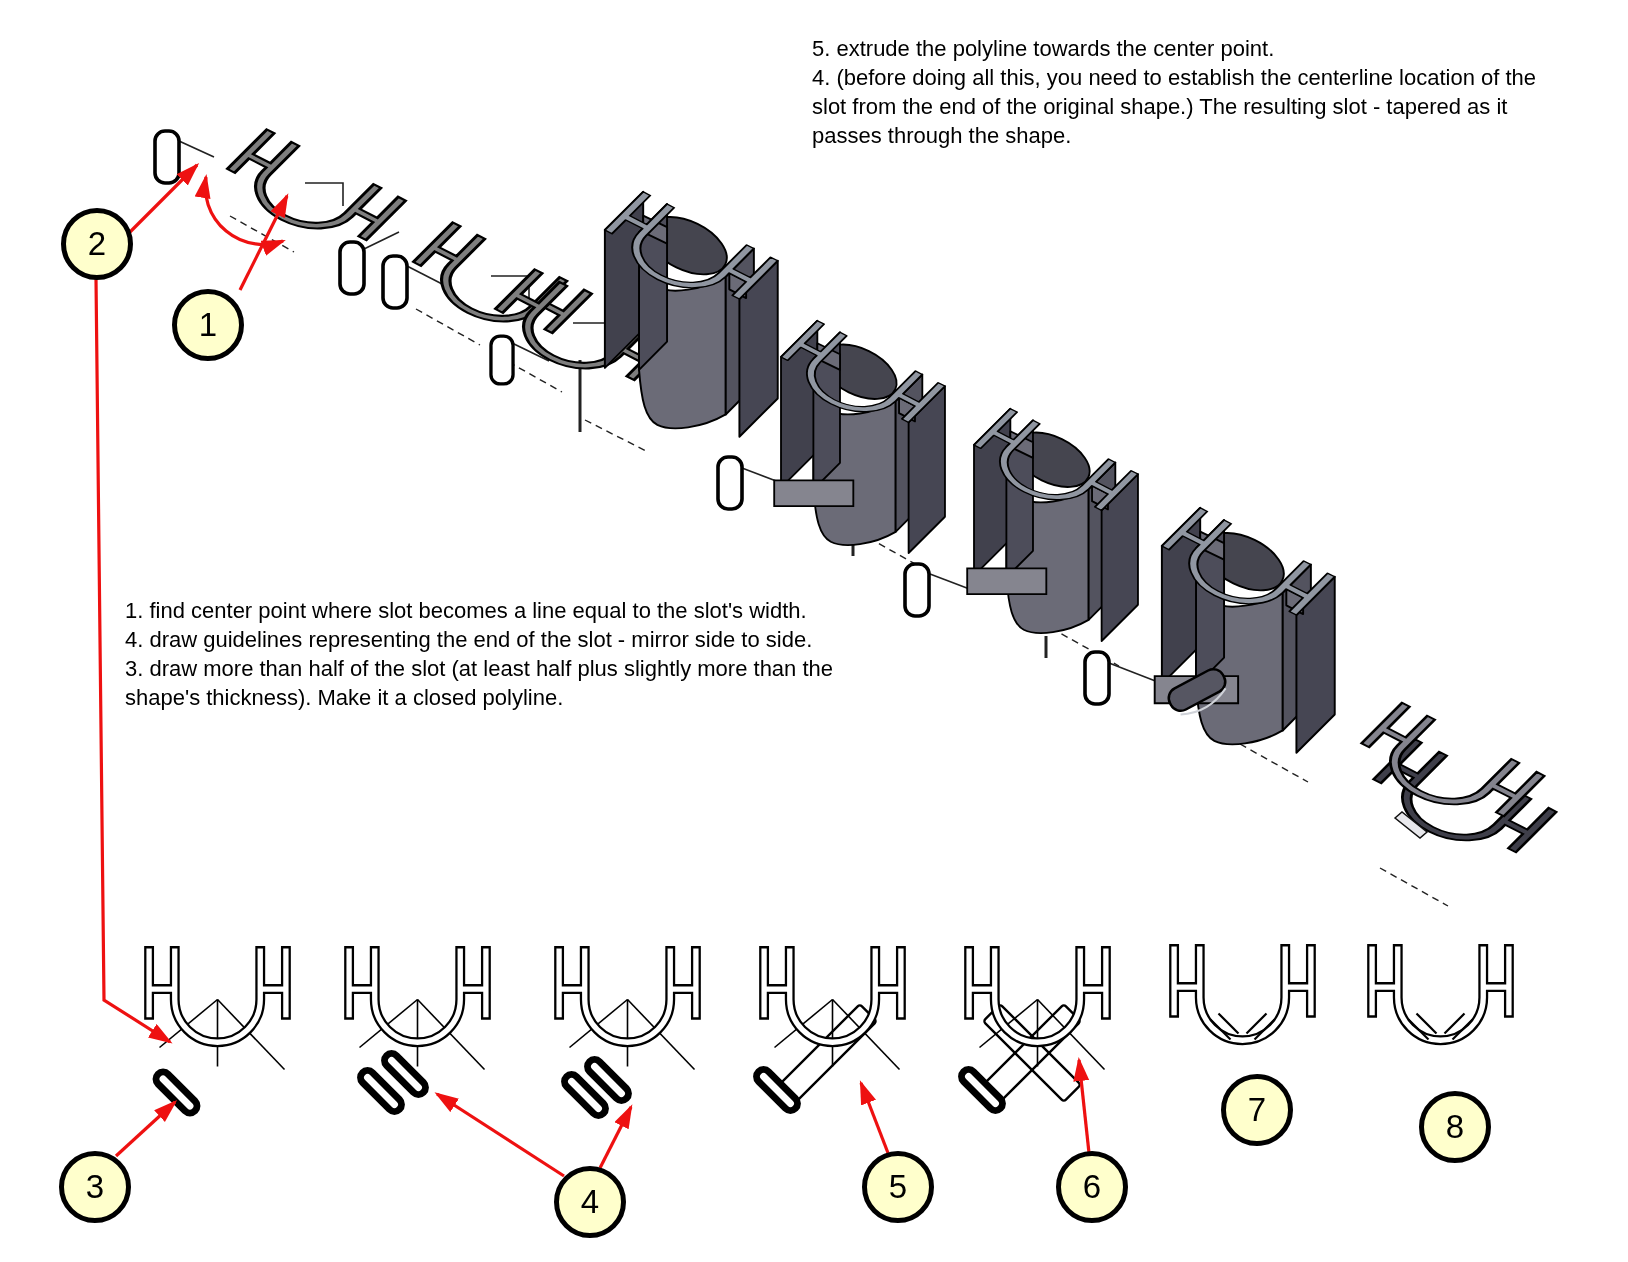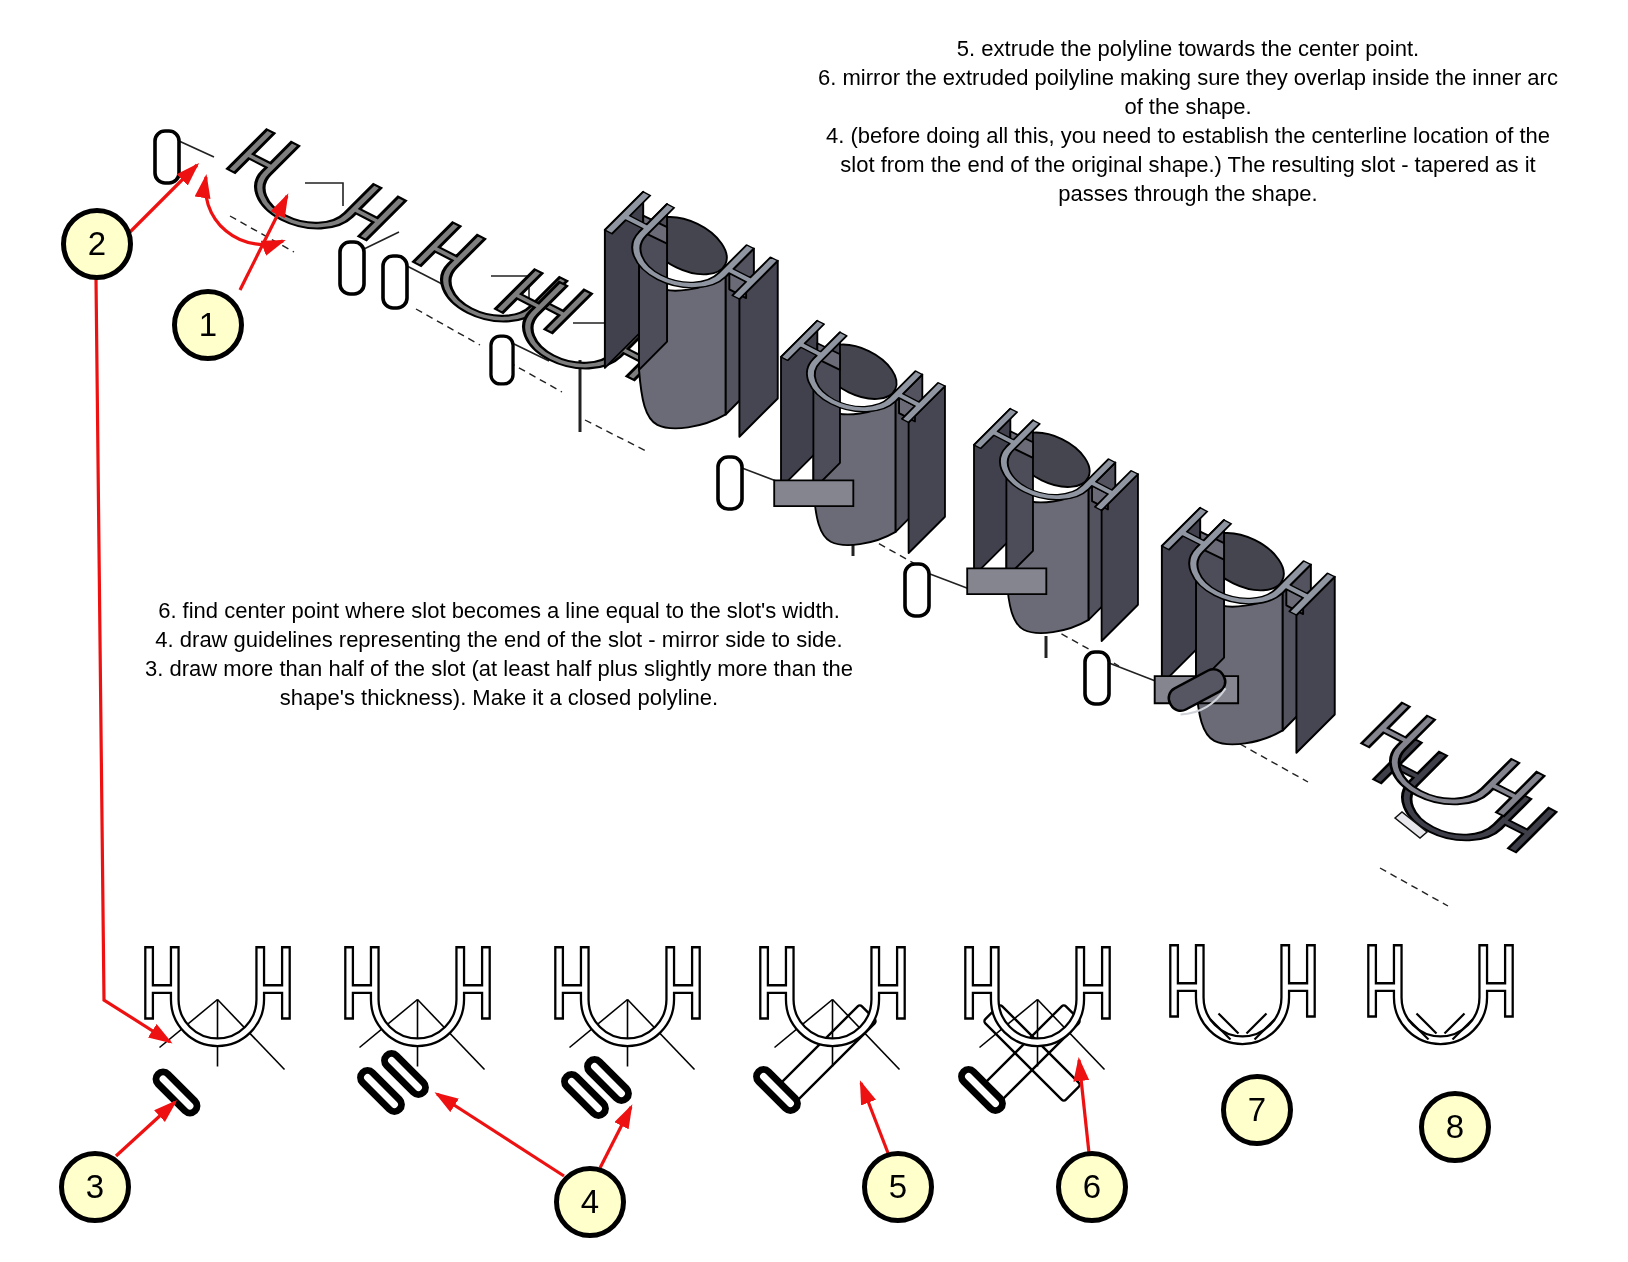--- a/index.html
+++ b/index.html
@@ -1,19 +1,19 @@
 <!DOCTYPE html>
 <html><head>
 <meta charset="utf-8">
 <style>
   html,body{margin:0;padding:0;background:#ffffff;}
   #stage{position:relative;width:1628px;height:1262px;background:#fff;overflow:hidden;
          font-family:"Liberation Sans", sans-serif;}
   #stage svg{position:absolute;left:0;top:0;}
-  .txtblock{position:absolute;color:#000;font-size:22px;line-height:29px;letter-spacing:0;text-align:center;}
+  .txtblock{position:absolute;color:#000;font-size:22px;line-height:29px;letter-spacing:0;}
   .txtblock div{margin:0;}
   .callout{position:absolute;width:62px;height:62px;border:5px solid #000;border-radius:50%;
            background:#ffffcc;display:flex;align-items:center;justify-content:center;
            font-size:33px;color:#000;box-sizing:content-box;}
 </style>
 </head>
 <body>
 
 <div id="stage">
 
@@ -233,26 +233,25 @@
     <path d="M116,1156 L175,1102" marker-end="url(#ah)"></path>
     <path d="M564,1176 L437,1094" marker-end="url(#ah)"></path>
     <path d="M600,1168 L631,1107" marker-end="url(#ah)"></path>
     <path d="M888,1153 L861,1083" marker-end="url(#ah)"></path>
     <path d="M1089,1153 L1079,1060" marker-end="url(#ah)"></path>
   </g>
 </svg>
 
 <div class="txtblock" style="left:812px;top:34px;width:752px;">
   <div>5. extrude the polyline towards the center point.</div>
-  <div>6. mirror the extruded poilyline making sure they overlap inside the inner arc of the shape.</div>
   <div>4.  (before doing all this, you need to establish the centerline location of the slot from the end of the original shape.) The resulting slot - tapered as it passes through the shape.</div>
 </div>
 
 <div class="txtblock" style="left:125px;top:596px;width:748px;">
-  <div>6. find center point where slot becomes a line equal to the slot's width.</div>
+  <div>1. find center point where slot becomes a line equal to the slot's width.</div>
   <div>4. draw guidelines representing the end of the slot - mirror side to side.</div>
   <div>3. draw more than half of the slot (at least half plus slightly more than the shape's thickness). Make it a closed polyline.</div>
 </div>
 
 <div class="callout" style="left:172px;top:289px;">
       <span>1</span>
     </div>
 <div class="callout" style="left:61px;top:208px;">
       <span>2</span>
     </div>

